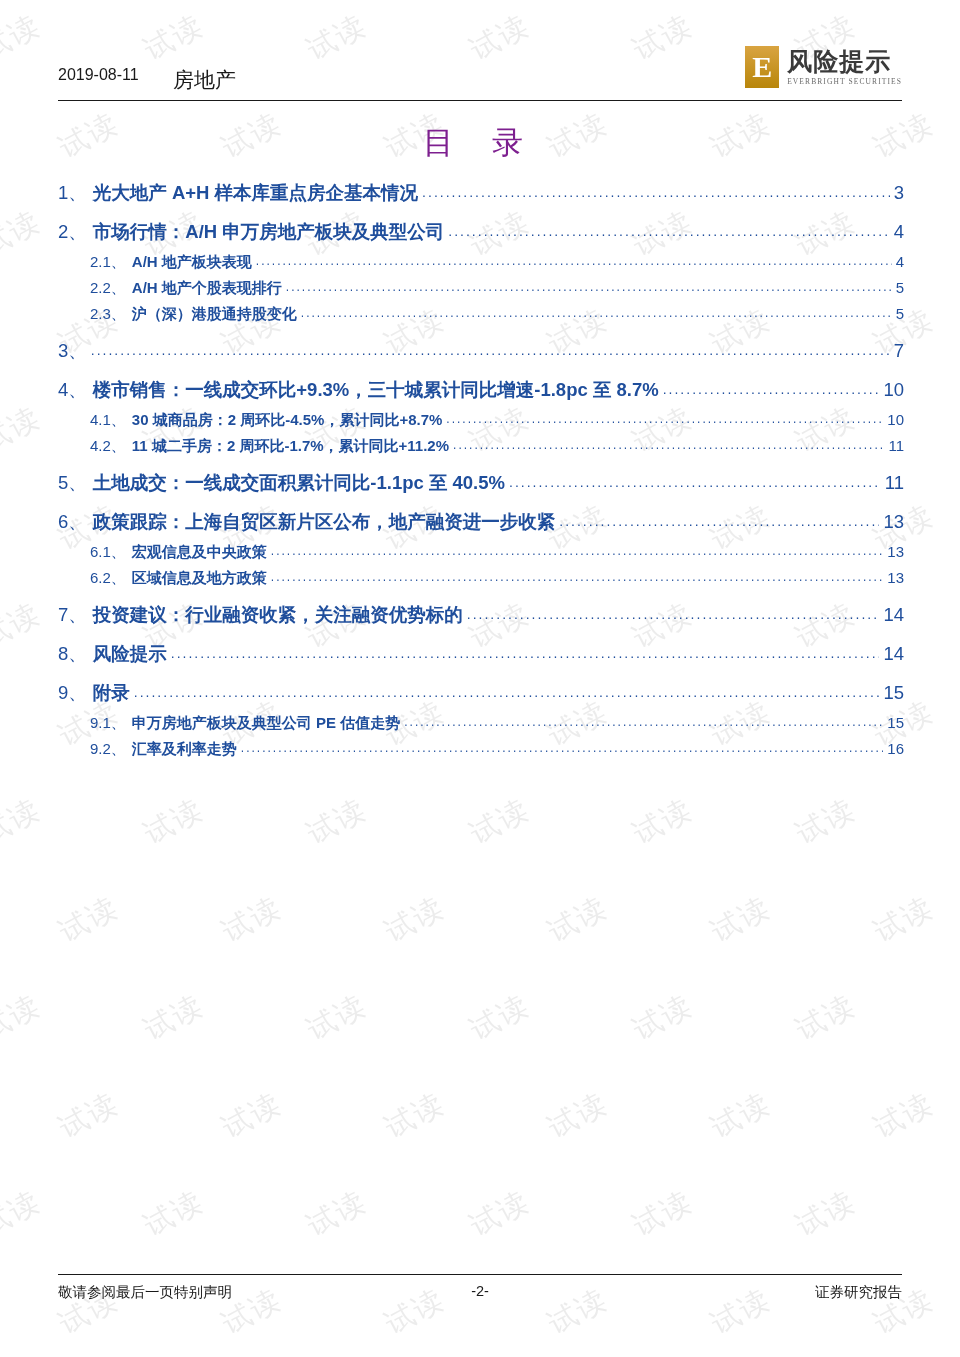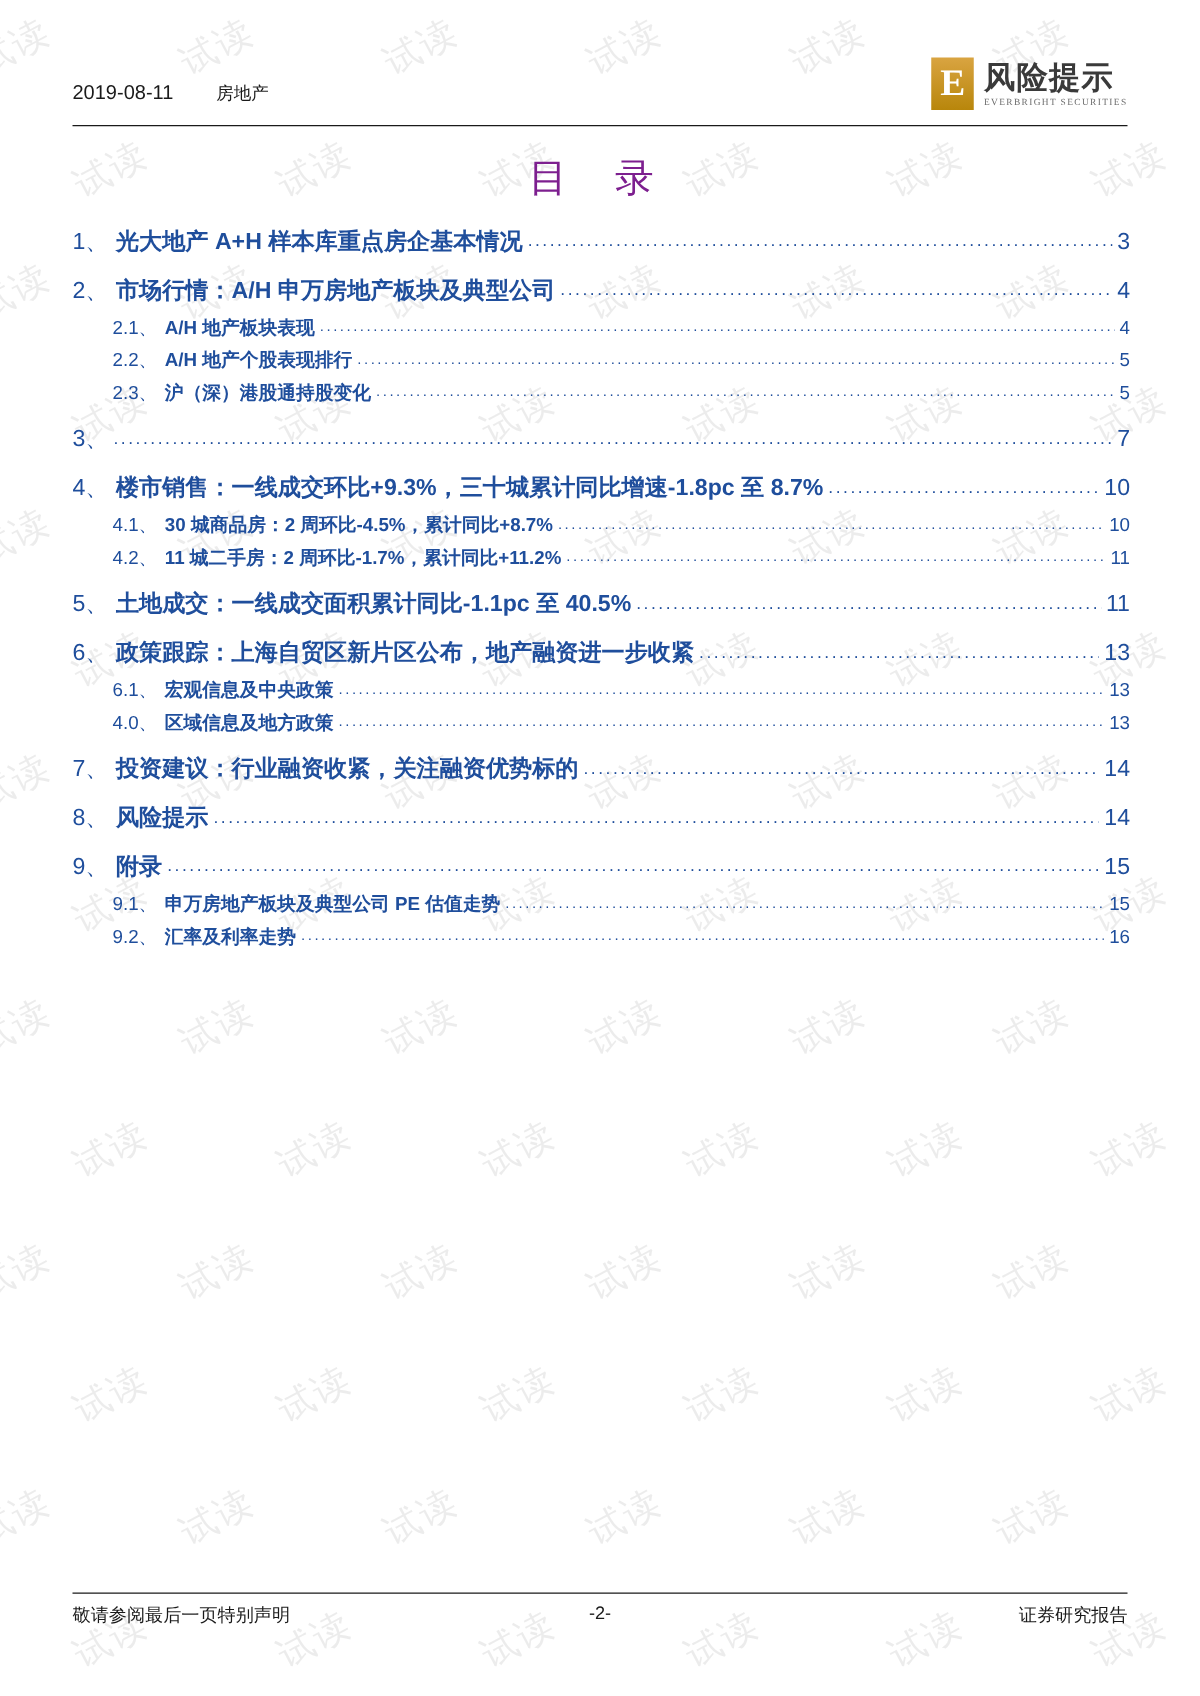--- a/index.html
+++ b/index.html
@@ -49,21 +49,21 @@
     left: 0;
     top: 8px;
     font-size: 16px;
     color: #1a1a1a;
     font-family: "Liberation Sans", sans-serif;
   }
   .header-sector {
     position: absolute;
     left: 115px;
     top: 8px;
-    font-size: 14px;
+    font-size: 21px;
     color: #1a1a1a;
   }
   .logo-wrap {
     position: absolute;
     right: 0;
     top: -12px;
     display: flex;
     align-items: center;
     gap: 8px;
   }
@@ -367,21 +367,21 @@
         <span class="toc-dots">........................................................................................................................................................................................................</span>
         <span class="toc-page">13</span>
       </div>
       <div class="toc-row lvl2">
         <span class="toc-num">6.1、</span>
         <span class="toc-label">宏观信息及中央政策</span>
         <span class="toc-dots">........................................................................................................................................................................................................</span>
         <span class="toc-page">13</span>
       </div>
       <div class="toc-row lvl2">
-        <span class="toc-num">4.0、</span>
+        <span class="toc-num">6.2、</span>
         <span class="toc-label">区域信息及地方政策</span>
         <span class="toc-dots">........................................................................................................................................................................................................</span>
         <span class="toc-page">13</span>
       </div>
       <div class="toc-row lvl1 gap-lvl1">
         <span class="toc-num">7、</span>
         <span class="toc-label">投资建议：行业融资收紧，关注融资优势标的</span>
         <span class="toc-dots">........................................................................................................................................................................................................</span>
         <span class="toc-page">14</span>
       </div>

